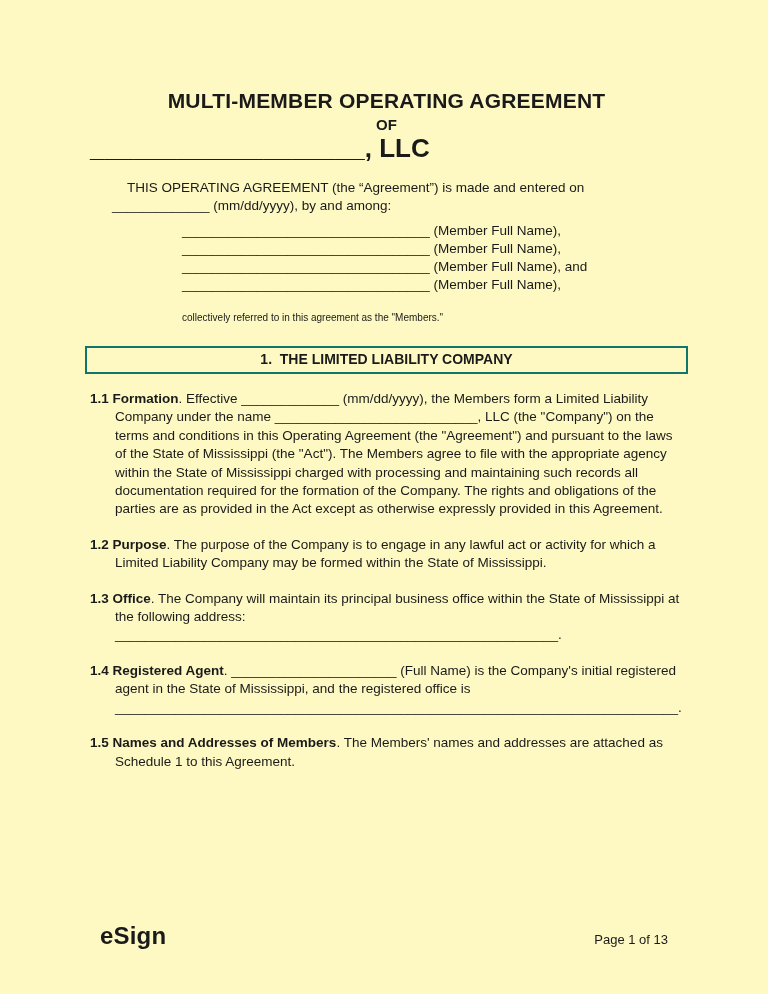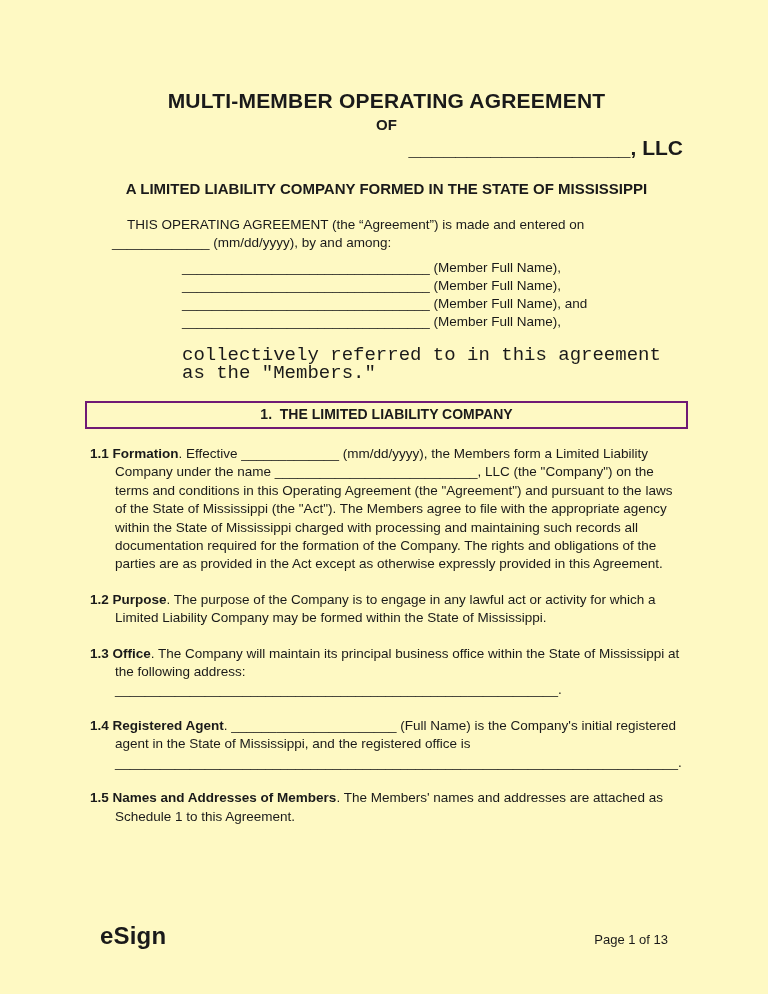--- a/index.html
+++ b/index.html
@@ -23,43 +23,43 @@
     line-height: 22px;
   }
   .doc-of {
     text-align: center;
     font-size: 15px;
     font-weight: bold;
     margin-top: 5px;
     line-height: 16px;
   }
   .doc-llc-line {
-    text-align: right;
-    font-size: 21px;
+    text-align: left;
+    font-size: 26px;
     font-weight: bold;
     margin-top: 3px;
     line-height: 24px;
   }
   .doc-subtitle {
     text-align: center;
     font-size: 15px;
     font-weight: bold;
     margin-top: 21px;
     line-height: 16px;
   }
 
   .intro { margin-top: 19px; font-size: 13.5px; line-height: 18px; margin-left: 22px; }
   .intro .line1 { padding-left: 15px; }
 
   .members { margin-top: 7px; margin-left: 92px; font-size: 13.5px; line-height: 18px; }
-  .collectively { margin-top: 15px; margin-left: 92px; font-size: 19px; line-height: 18px; font-family: Liberation Mono, monospace; }
+  .collectively { margin-top: 15px; margin-left: 92px; font-size: 10px; line-height: 18px; }
 
   .section-box {
     margin: 19px -5px 0 -5px;
-    border: 2px solid #701a75;
+    border: 2px solid #0f766e;
     text-align: center;
     font-size: 14px;
     font-weight: bold;
     padding: 3px 0 4px 0;
     line-height: 17px;
   }
 
   .items { margin-top: 16px; font-size: 13.5px; line-height: 18.4px; }
   .item { padding-left: 25px; text-indent: -25px; margin-bottom: 17px; }
   .item b { font-weight: bold; }
@@ -78,21 +78,20 @@
 </style>
 </head>
 <body>
 
 <div class="page">
   <div class="content">
 
     <div class="doc-title">MULTI-MEMBER OPERATING AGREEMENT</div>
     <div class="doc-of">OF</div>
     <div class="doc-llc-line"><span>___________________</span><span>, LLC</span></div>
-    <div class="doc-subtitle">A LIMITED LIABILITY COMPANY FORMED IN THE STATE OF MISSISSIPPI</div>
 
     <div class="intro">
       <div class="line1">THIS OPERATING AGREEMENT (the “Agreement”) is made and entered on</div>
       <div class="line2">_____________ (mm/dd/yyyy), by and among:</div>
     </div>
 
     <div class="members">
       <div><span>_________________________________</span> <span>(Member Full Name),</span></div>
       <div><span>_________________________________</span> <span>(Member Full Name),</span></div>
       <div><span>_________________________________</span> <span>(Member Full Name), and</span></div>

